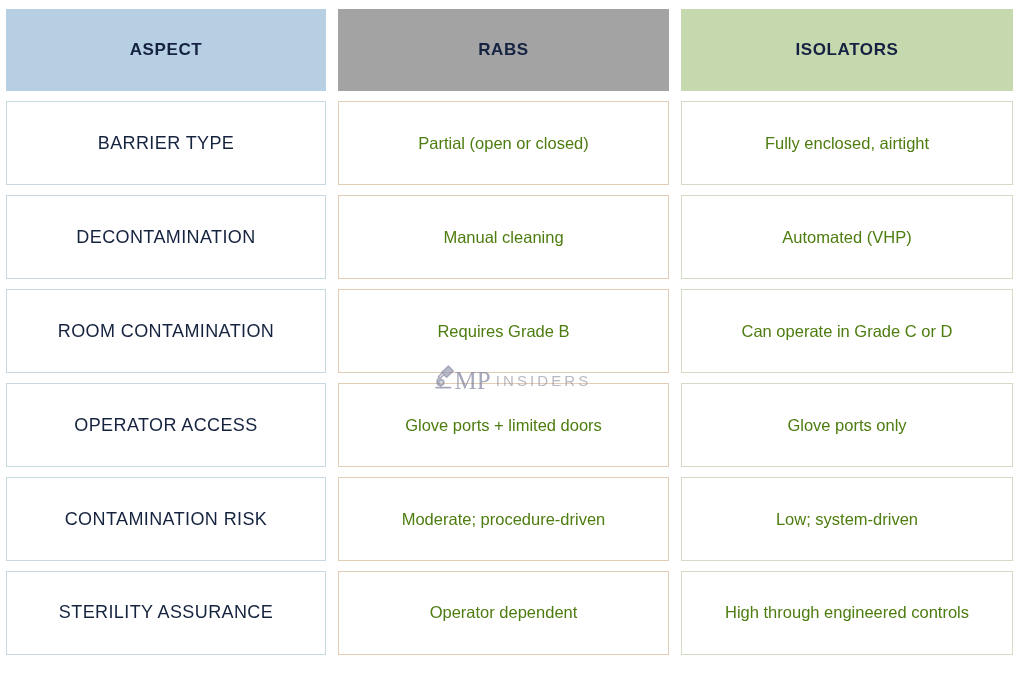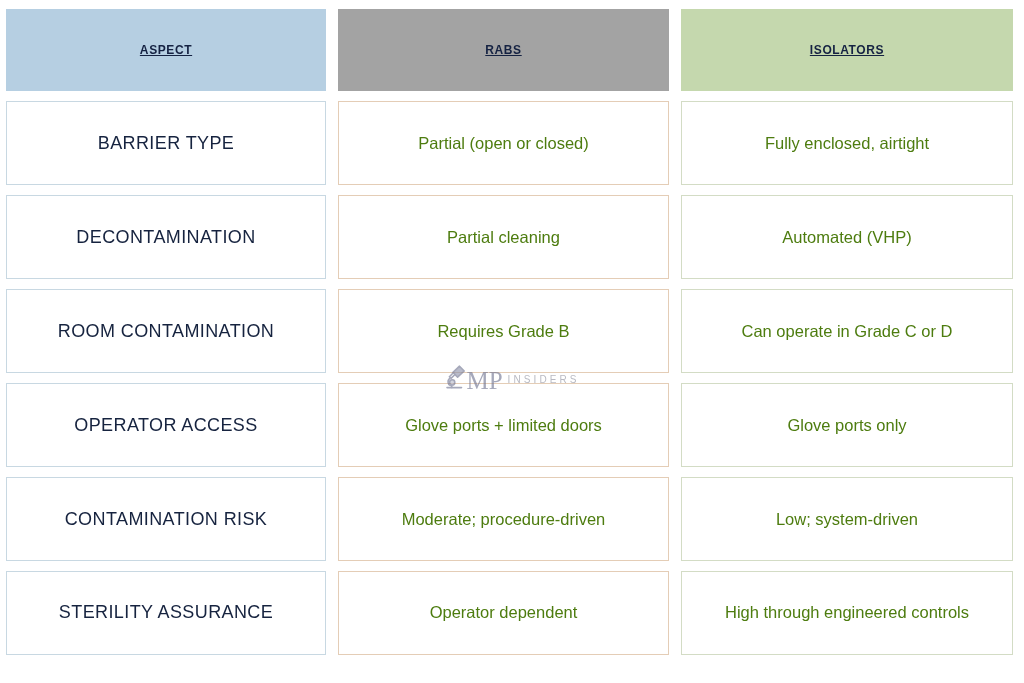--- a/index.html
+++ b/index.html
@@ -54,24 +54,23 @@
     align-items: center;
     justify-content: center;
     text-align: center;
     height: 100%;
     padding: 4px 10px;
   }
 
   
   .hdr {
     font-weight: bold;
-    font-size: 12px;
+    font-size: 17px;
     letter-spacing: 0.6px;
     color: #152242;
-    text-decoration: underline;
   }
   .hdr-aspect    { background: #b6cfe2; }
   .hdr-rabs      { background: #a3a3a3; }
   .hdr-isolators { background: #c5d8ae; }
 
   
   .body-cell {
     background: #ffffff;
     border: 1px solid #c9d7e0;
     font-size: 16.5px;
@@ -119,21 +118,21 @@
   .wm-mp {
     font-family: "Liberation Serif", serif;
     font-size: 25px;
     color: #6f7390;
     letter-spacing: 0px;
     margin-left: -4px;
     margin-bottom: 1px;
   }
   .wm-sub {
     font-family: "Liberation Sans", sans-serif;
-    font-size: 10px;
+    font-size: 15px;
     letter-spacing: 3.1px;
     color: #8d8f9d;
     margin-top: 4px;
     margin-left: 5px;
   }
 </style>
 </head>
 <body>
 
 <div id="comparison-table">
@@ -145,21 +144,21 @@
   </div>
 
   <div class="t-row body-row">
     <div class="cell body-cell cell-aspect col-aspect">BARRIER TYPE</div>
     <div class="cell body-cell cell-rabs col-rabs">Partial (open or closed)</div>
     <div class="cell body-cell cell-isolators col-isolators">Fully enclosed, airtight</div>
   </div>
 
   <div class="t-row body-row">
     <div class="cell body-cell cell-aspect col-aspect">DECONTAMINATION</div>
-    <div class="cell body-cell cell-rabs col-rabs">Partial cleaning</div>
+    <div class="cell body-cell cell-rabs col-rabs">Manual cleaning</div>
     <div class="cell body-cell cell-isolators col-isolators">Automated (VHP)</div>
   </div>
 
   <div class="t-row body-row">
     <div class="cell body-cell cell-aspect col-aspect">ROOM CONTAMINATION</div>
     <div class="cell body-cell cell-rabs col-rabs">Requires Grade B</div>
     <div class="cell body-cell cell-isolators col-isolators">Can operate in Grade C or D</div>
   </div>
 
   <div class="t-row body-row">

